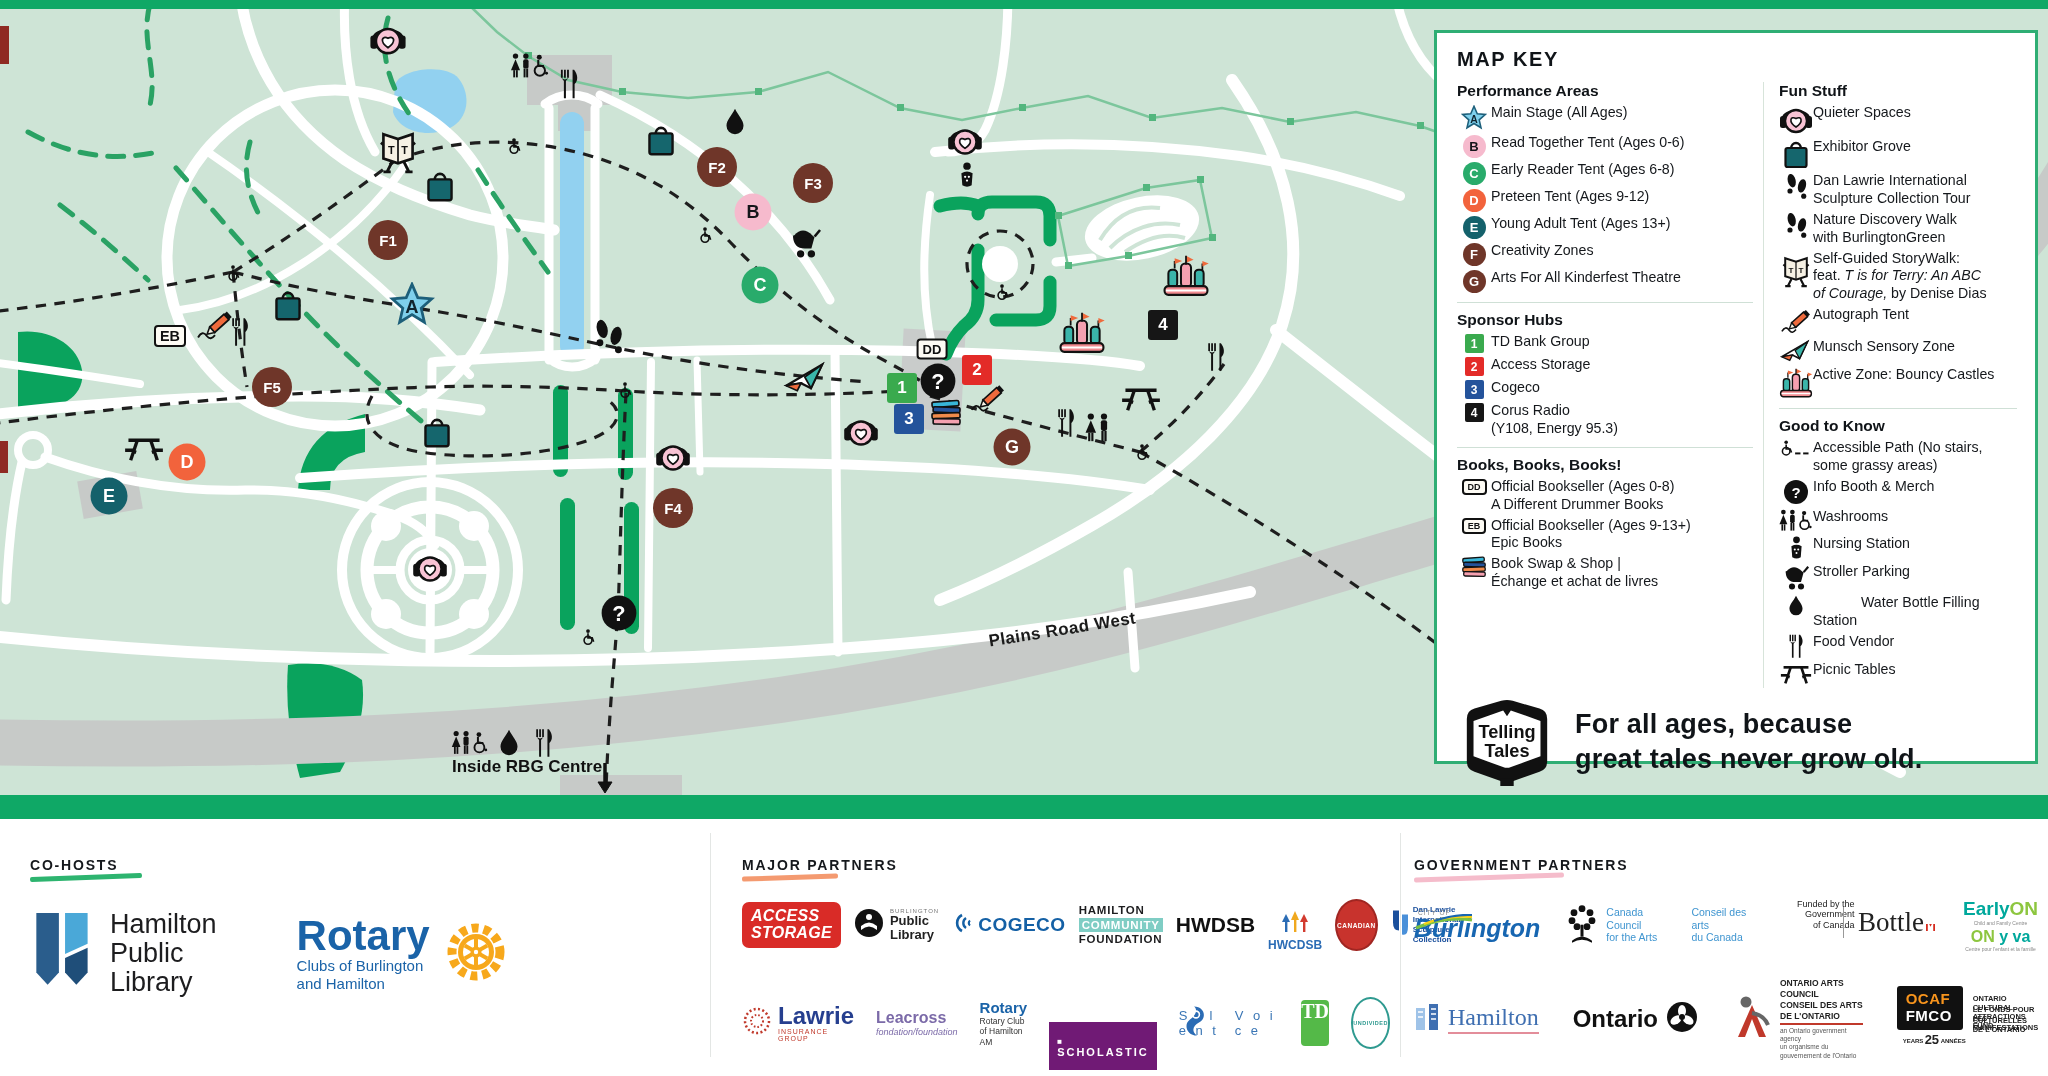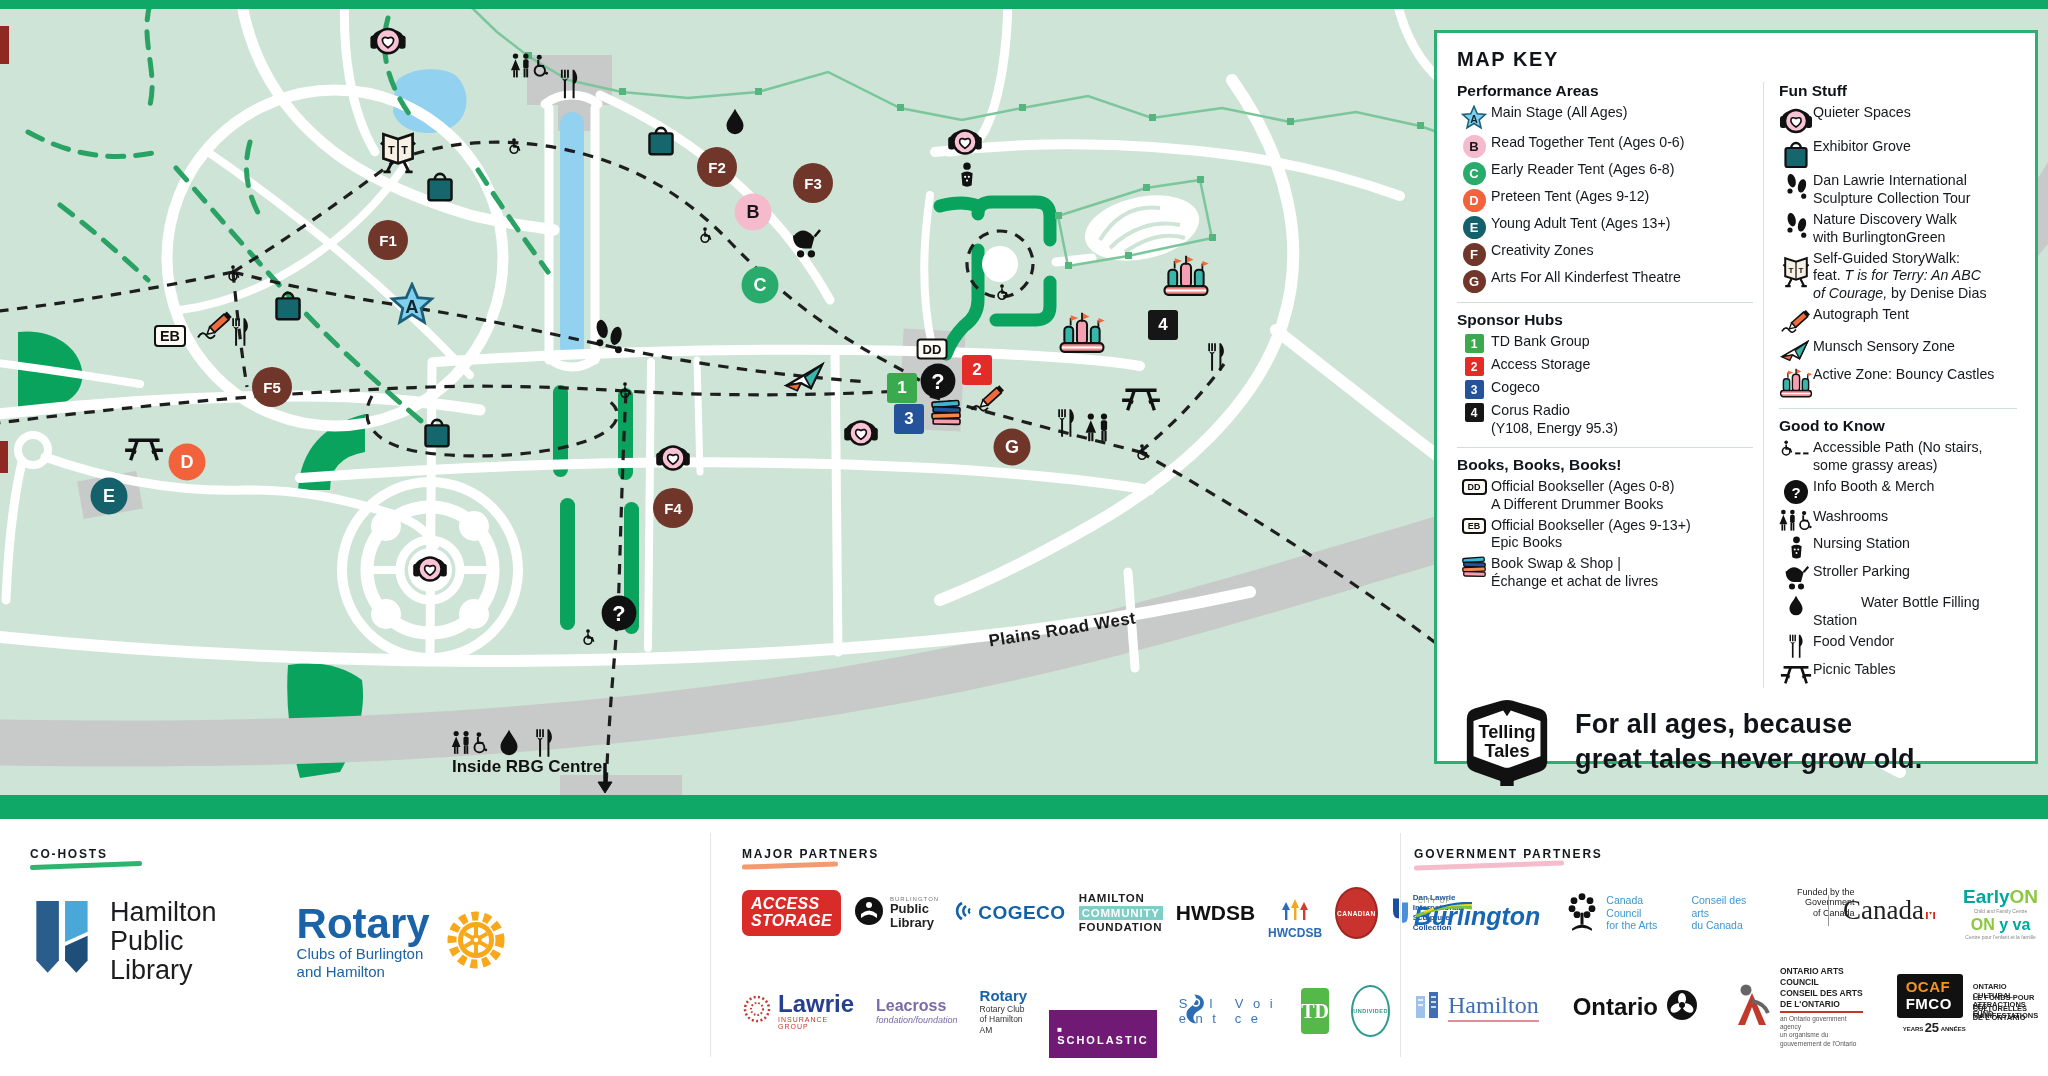--- a/index.html
+++ b/index.html
@@ -35,21 +35,21 @@
   .ki .mk-num{width:19px;height:19px;font-size:12px;border-radius:2px;}
   .it{font-style:italic;}
   #key-tag{display:flex;align-items:center;gap:18px;margin-top:10px;}
   #key-tag .tagtext{font-size:27px;font-weight:700;line-height:1.3;color:#101418;letter-spacing:.2px;}
 
   
   #midband{position:absolute;left:0;top:795px;width:100%;height:24px;background:#0fa866;}
   #footer{position:absolute;left:0;top:819px;width:2048px;height:257px;background:#fff;}
   .fdiv{position:absolute;top:14px;height:224px;width:1px;background:#e3e6e4;}
   .fsec{position:absolute;top:0;height:100%;}
-  .fsec h2{margin:28px 0 0 0;font-size:12px;font-weight:800;letter-spacing:1.8px;color:#15181c;position:relative;display:inline-block;}
+  .fsec h2{margin:38px 0 0 0;font-size:14px;font-weight:800;letter-spacing:1.8px;color:#15181c;position:relative;display:inline-block;}
   .hrule{display:block;height:5px;border-radius:2px;transform:rotate(-2deg);margin-top:2px;}
   .logo-row{display:flex;align-items:center;margin-top:18px;}
   .logo{position:relative;color:#222;}
   .logo span{display:block;}
   .logo .ic{position:absolute;left:0;top:50%;transform:translateY(-50%);display:block;}
 
   
   #sec-cohosts{left:30px;width:660px;}
   #sec-cohosts .logo-row{gap:80px;margin-top:30px;}
   .logo-hpl{padding-left:80px;}
@@ -86,21 +86,21 @@
   .logo-leacross .l0{font-size:16px;font-weight:700;color:#7b6aa8;}
   .logo-leacross .l1{font-size:9px;font-style:italic;color:#7b6aa8;}
   .logo-rotaryam{padding-left:0;}
   .logo-rotaryam .l0{font-size:15px;font-weight:800;color:#1a63a8;}
   .logo-rotaryam .l1,.logo-rotaryam .l2{font-size:8.5px;color:#333;line-height:1.2;}
   .logo-scholastic{background:#701a75;padding:12px 8px;margin-top:46px;}
   .logo-scholastic .l0{color:#fff;font-size:11px;font-weight:800;letter-spacing:2px;}
   .logo-scholastic .l0::before{content:"■ ";font-size:8px;}
   .logo-silentvoice{display:flex;align-items:center;gap:6px;}
   .logo-silentvoice span{display:inline-block;font-size:13px;letter-spacing:3px;color:#3a76b5;}
-  .logo-td{width:46px;height:46px;background:#54b948;border-radius:4px;display:flex;align-items:center;justify-content:center;}
+  .logo-td{width:46px;height:46px;background:#54b948;border-radius:4px;display:flex;justify-content:center;}
   .logo-td .l0{color:#fff;font-size:20px;font-weight:800;font-family:"Liberation Serif",serif;}
   .logo-undivided{width:48px;height:48px;border-radius:50%;border:2.5px solid #2f9a90;display:flex;align-items:center;justify-content:center;}
   .logo-undivided .l0{font-size:5.5px;letter-spacing:.5px;color:#2f9a90;font-weight:700;}
 
   
   #sec-gov{left:1414px;width:624px;}
   #sec-gov .logo-row{gap:26px;}
   #sec-gov .logo-row.r2{margin-top:26px;gap:34px;}
   .logo-burlington{position:relative;}
   .logo-burlington .l0{font-size:6.5px;letter-spacing:1px;color:#888;margin-left:4px;}
@@ -1241,21 +1241,21 @@
               </svg></span>
             <span class="l0">Canada Council</span>
             <span class="l1">for the Arts</span>
             <span class="l2">Conseil des arts</span>
             <span class="l3">du Canada</span>
           </div>
           <div class="logo logo-canada">
             <span class="l0">Funded by the</span>
             <span class="l1">Government</span>
             <span class="l2">of Canada</span>
-            <span class="l3">Canada</span>
+            <span class="l3">Bottle</span>
           </div>
           <div class="logo logo-earlyon">
             <span class="l0">Early<b>ON</b></span>
             <span class="l1">Child and Family Centre</span>
             <span class="l2"><b>ON</b> y va</span>
             <span class="l3">Centre pour l'enfant et la famille</span>
           </div>
         </div>
       <div class="logo-row r2" id="row-gov-2">
           <div class="logo logo-hamilton">

